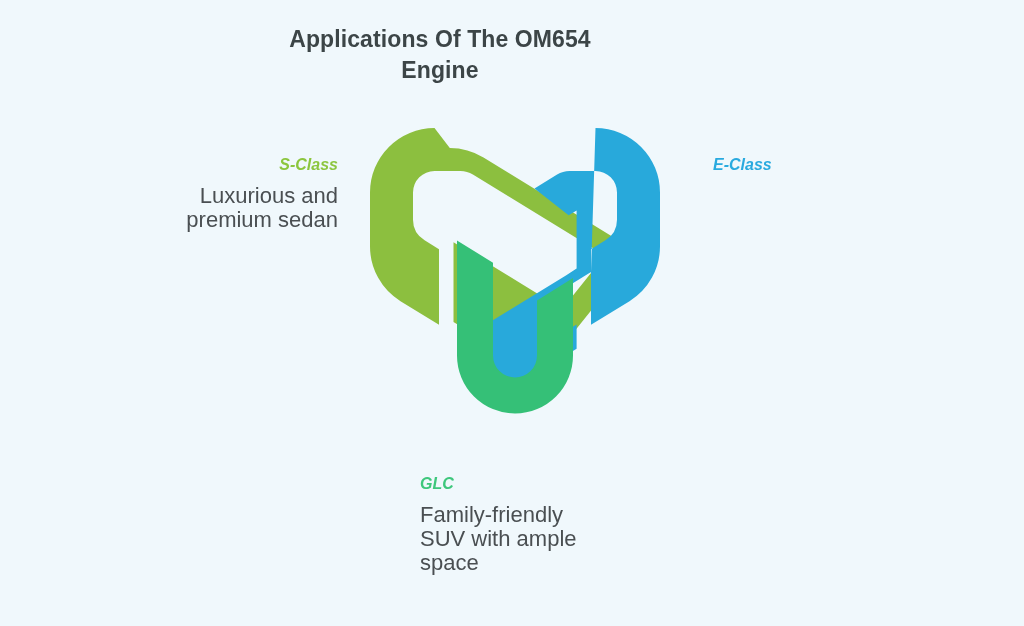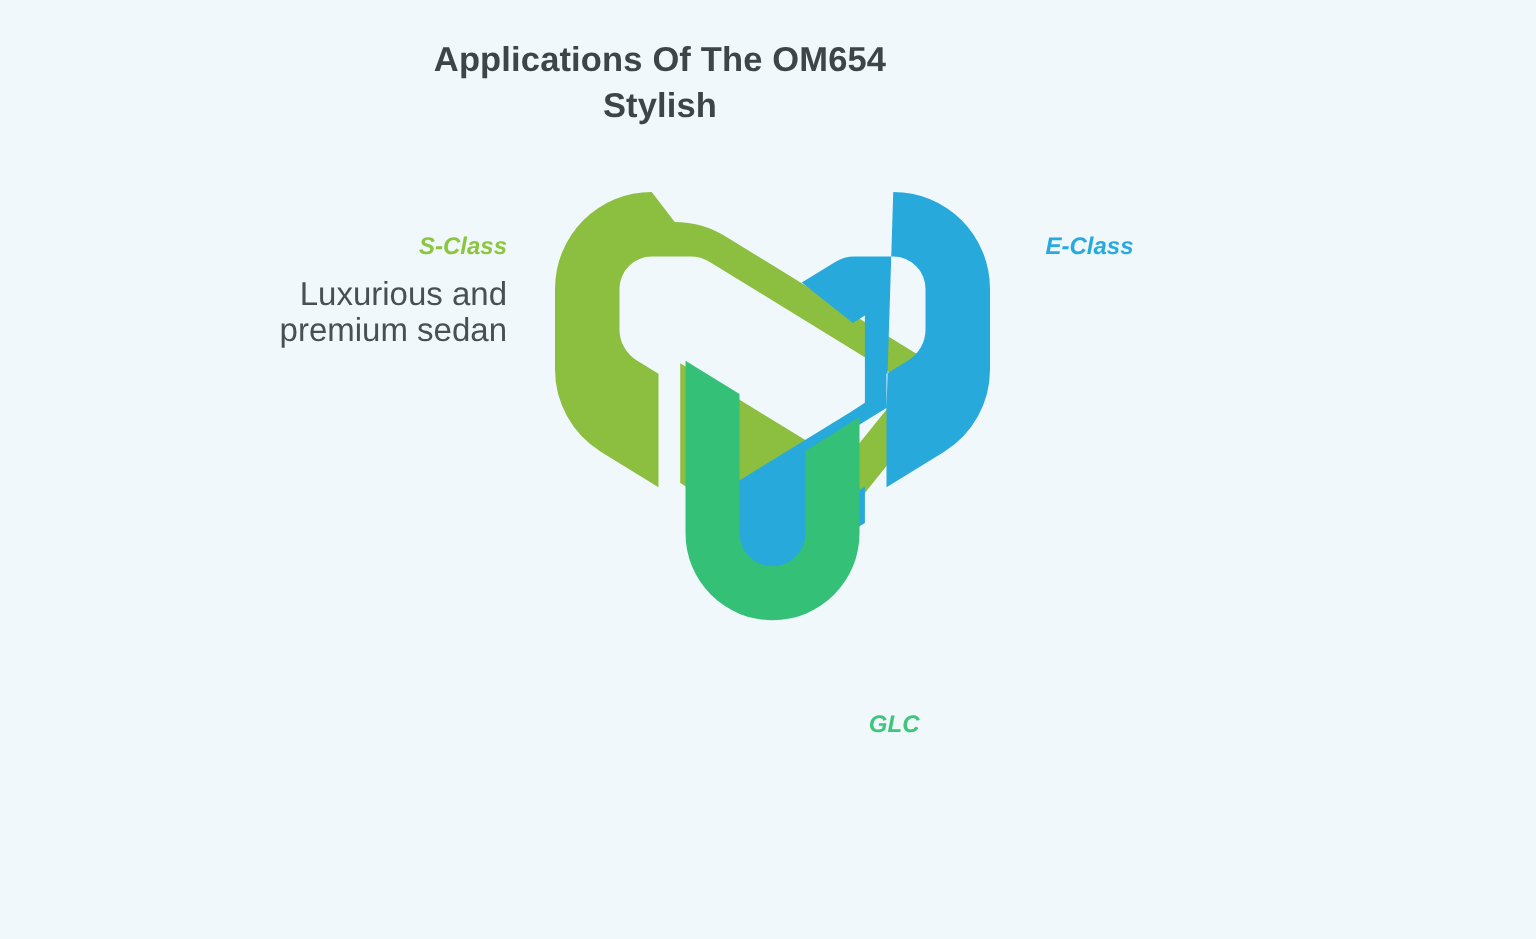--- a/index.html
+++ b/index.html
@@ -79,39 +79,39 @@
   }
   .node-left .node-title { color: #8cc63e; }
 
   
   .node-right {
     left: 697px;
     top: 154px;
     width: 190px;
     text-align: left;
   }
-  .node-right .node-title { color: #29aadf; }
+  .node-right .node-title { color: #29aadf; margin-left: 16px; }
 
   
   .node-bottom {
     left: 420px;
     top: 473px;
     width: 193px;
-    text-align: right;
+    text-align: left;
   }
   .node-bottom .node-title { color: #3ec77c; }
 </style>
 </head>
 <body>
 
 <div class="canvas">
 
   <div class="title">
     <span class="line">Applications Of The OM654</span>
-    <span class="line">Stylish</span>
+    <span class="line">Engine</span>
   </div>
 
   <div class="logo-wrap">
     <svg viewBox="0 0 310 312" xmlns="http://www.w3.org/2000/svg" aria-hidden="true">
 
       <path fill="#8cbf3f" d="M 74.5 10
                A 64.5 64.5 0 0 0 10 74.5
                L 10 128
                A 64.5 64.5 0 0 0 40.5 183.2
                L 79 206.8
@@ -180,15 +180,16 @@
     <div class="node-title">S-Class</div>
     <div class="node-desc">Luxurious and premium sedan</div>
   </div>
 
   <div class="node node-right">
     <div class="node-title">E-Class</div>
   </div>
 
   <div class="node node-bottom">
     <div class="node-title">GLC</div>
+    <div class="node-desc">Family-friendly SUV with ample space</div>
   </div>
 
 </div>
 
 </body></html>

